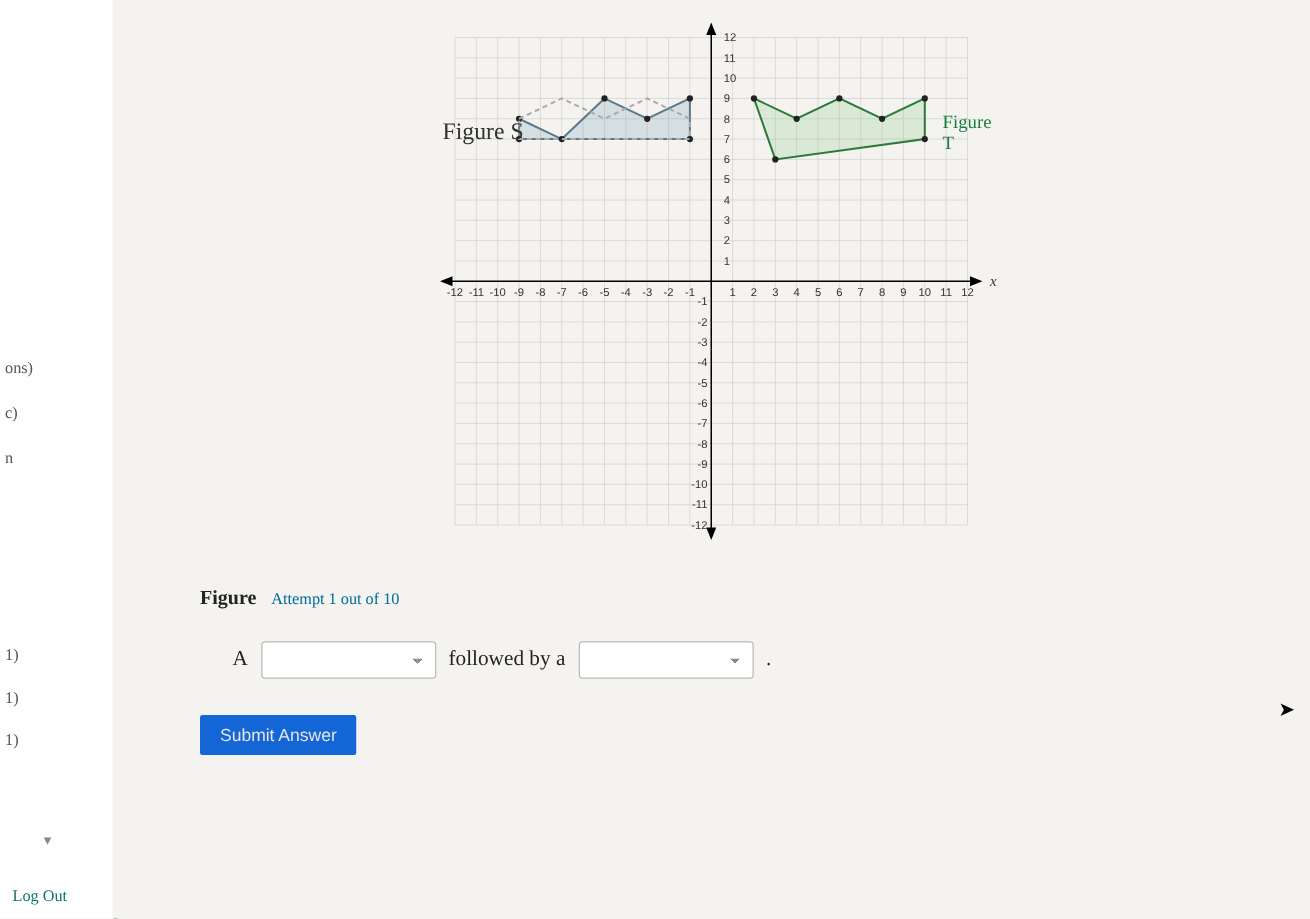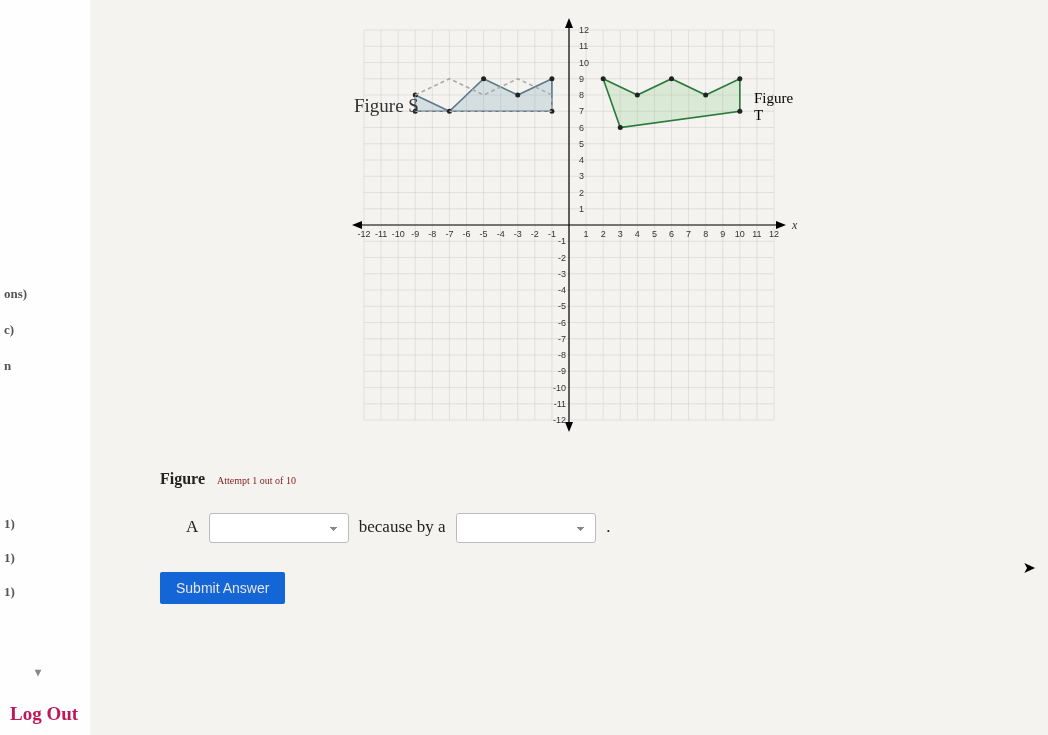--- a/index.html
+++ b/index.html
@@ -1,29 +1,29 @@
 <!DOCTYPE html>
 <html><head>
 <meta charset="utf-8">
 <style>
   * { box-sizing: border-box; margin: 0; padding: 0; }
   body { font-family: Georgia, 'Times New Roman', serif; background: #f5f3ef; color: #333; width: 1048px; height: 735px; overflow: hidden; position: relative; }
-  .sidebar { position: absolute; left: 0; top: 0; width: 94px; height: 100%; background: #fefefe; border-right: 3px solid #0f172a; font-weight: bold; }
+  .sidebar { position: absolute; left: 0; top: 0; width: 94px; height: 100%; background: #fefefe; border-right: 3px solid #0f172a; }
   .sidebar-item { font-size: 13px; color: #555; padding: 6px 4px; text-align: left; }
   .sidebar-stack { position: absolute; left: 0; }
-  .logout { position: absolute; bottom: 10px; left: 10px; font-size: 19px; color: #be185d; cursor: pointer; }
+  .logout { position: absolute; bottom: 10px; left: 10px; font-size: 13px; color: #0f766e; cursor: pointer; }
   .chev { position: absolute; bottom: 55px; left: 35px; color: #888; font-size: 12px; }
   .main { position: absolute; left: 90px; top: 0; right: 0; bottom: 0; background: #f5f3ef; }
   .graph-wrap { width: 470px; height: 430px; margin: 10px auto 0 auto; position: relative; }
   svg.grid { display: block; }
   .fig-label-s { position: absolute; left: 20px; top: 85px; font-size: 19px; color: #333; font-family: Georgia, serif; }
-  .fig-label-t { position: absolute; left: 420px; top: 80px; font-size: 15px; color: #000000; font-family: Georgia, serif; }
+  .fig-label-t { position: absolute; left: 420px; top: 80px; font-size: 15px; color: #15803d; font-family: Georgia, serif; }
   .answer-section { margin: 30px 70px 0 70px; }
   .answer-head { font-size: 16px; color: #222; margin-bottom: 22px; }
-  .answer-head .attempt { font-weight: normal; color: #7f1d1d; font-size: 10px; margin-left: 8px; }
+  .answer-head .attempt { font-weight: normal; color: #0369a1; font-size: 13px; margin-left: 8px; }
   .row { font-size: 17px; color: #222; margin-bottom: 20px; line-height: 2; }
   .row .lbl { display: inline-block; margin: 0 6px; }
   select.blank { appearance: none; -webkit-appearance: none; background: #fff; border: 1px solid #bbb; border-radius: 3px; height: 30px; padding: 0 26px 0 10px; font-size: 14px; color: #555; position: relative; background-image: linear-gradient(45deg, transparent 50%, #888 50%), linear-gradient(135deg, #888 50%, transparent 50%); background-position: calc(100% - 14px) 13px, calc(100% - 10px) 13px; background-size: 4px 4px, 4px 4px; background-repeat: no-repeat; vertical-align: middle; }
   .w-med { width: 140px; }
   .w-sm { width: 110px; }
   .w-lg { width: 200px; }
   .italic-s { font-style: italic; }
   .submit { background: #1466d6; color: #e5e5e5; border: none; padding: 8px 16px; font-size: 14px; cursor: pointer; border-radius: 2px; margin-top: 8px; }
   .cursor { position: absolute; right: 12px; top: 558px; font-size: 16px; color: #000; }
 </style>
@@ -186,21 +186,21 @@
 
   <div class="answer-section">
     <div class="answer-head">
       <b>Figure</b>
       <span class="attempt">Attempt 1 out of 10</span>
     </div>
 
     <div class="row" style="padding-left:20px;">
       <span class="lbl">A</span>
       <select class="blank w-med"><option></option></select>
-      <span class="lbl">because by a</span>
+      <span class="lbl">followed by a</span>
       <select class="blank w-med"><option></option></select>
       <span class="lbl">.</span>
     </div>
 
 
     <button class="submit">Submit Answer</button>
   </div>
 
   <div class="cursor">➤</div>
 </div>

